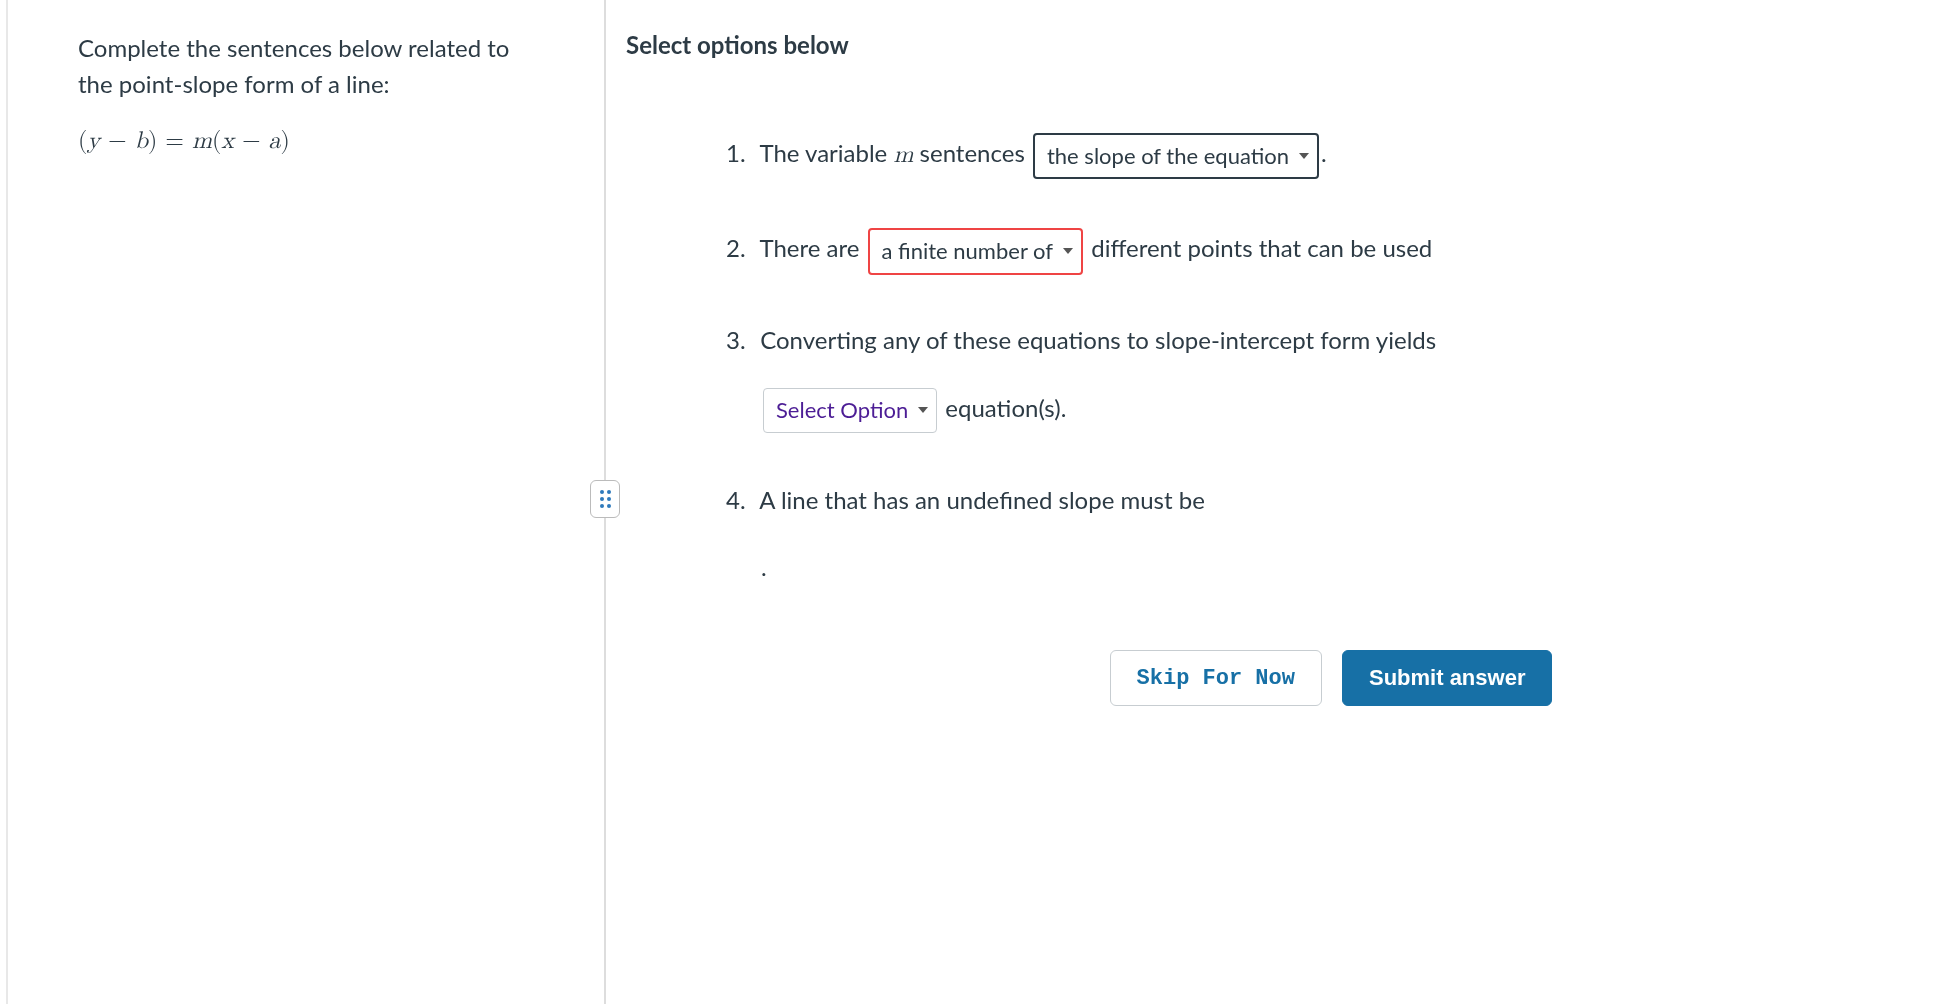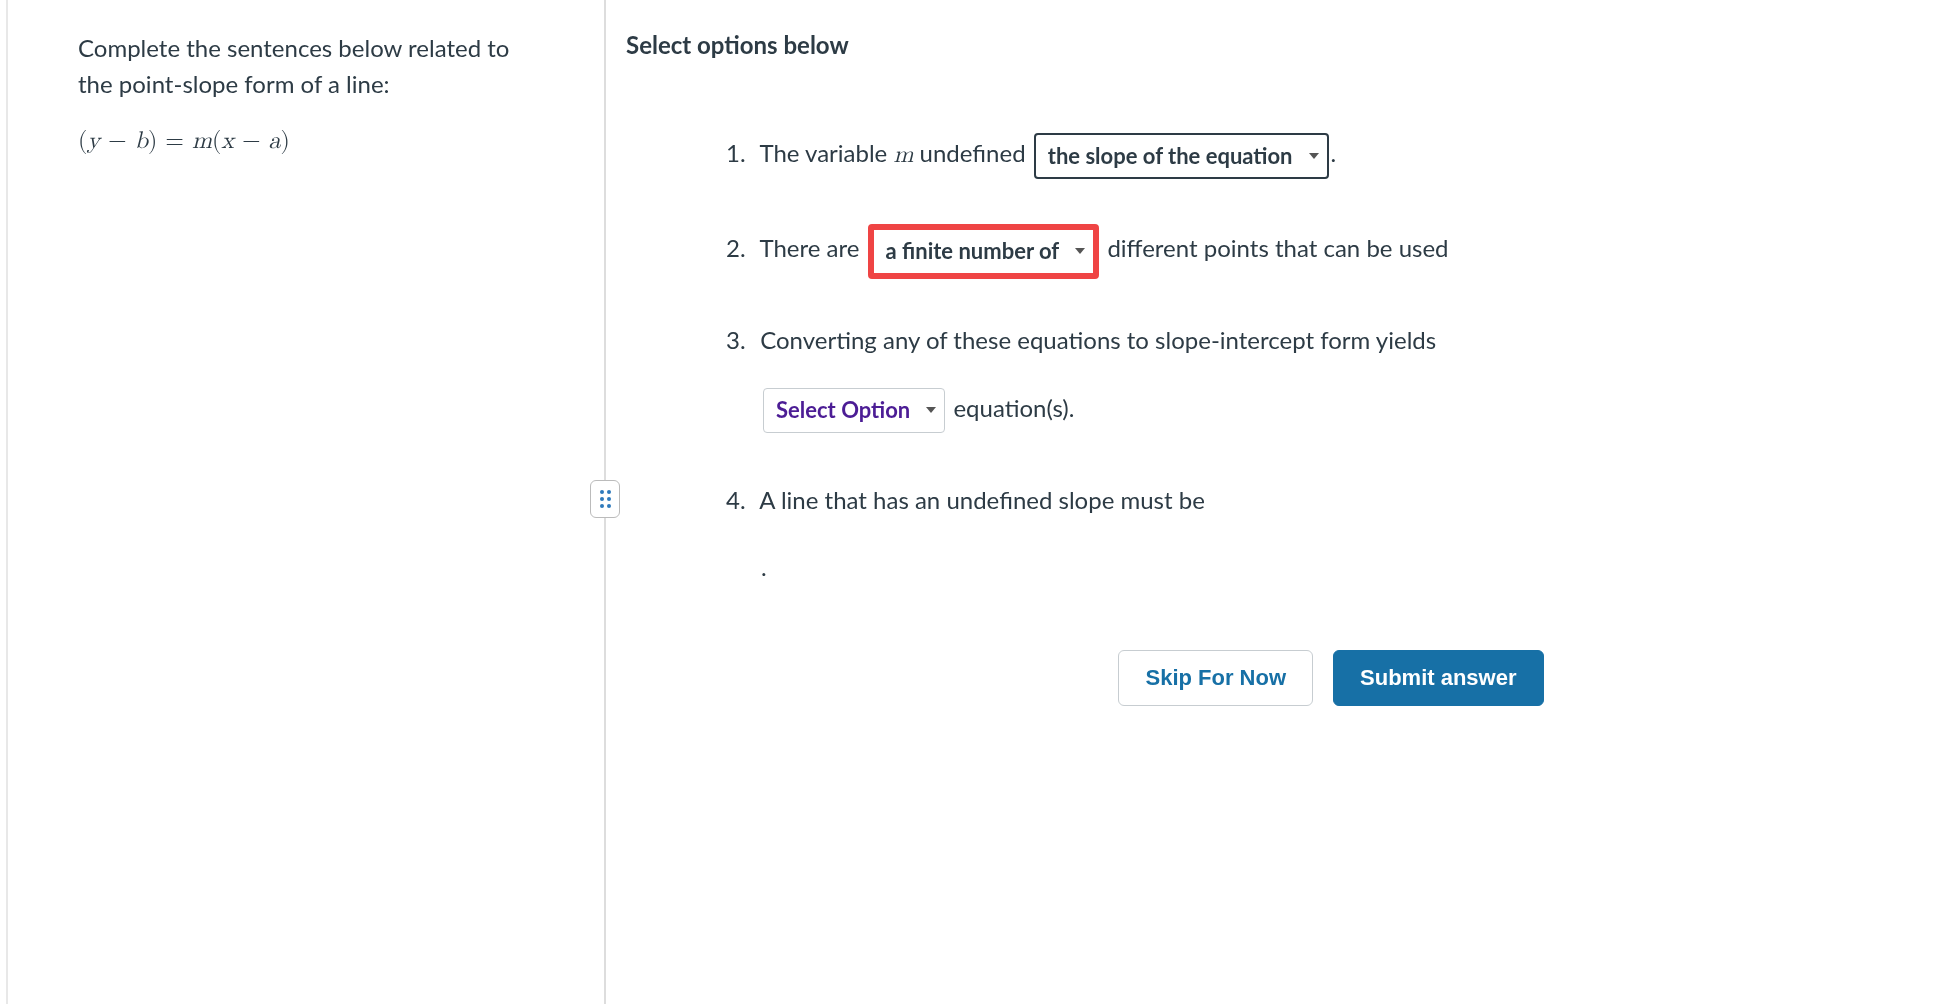--- a/index.html
+++ b/index.html
@@ -81,31 +81,30 @@
       padding: 6px 8px 6px 12px;
       background: #fff;
       cursor: pointer;
       font-size: 22px;
       color: #2d3b45;
       line-height: 1.4;
       vertical-align: middle;
       margin: 0 2px;
     }
     .dropdown .dd-text {
-      margin-right: 16px;
-      font-weight: bold;
+      margin-right: 10px;
     }
     .dropdown.placeholder .dd-text {
       color: #4c1d95;
     }
     .dropdown.selected-dark {
       border: 2px solid #2d3b45;
     }
     .dropdown.selected-blue {
-      border: 6px solid #ef4444;
+      border: 2px solid #ef4444;
     }
     .caret {
       width: 0;
       height: 0;
       border-left: 5px solid transparent;
       border-right: 5px solid transparent;
       border-top: 6px solid #555;
       display: inline-block;
     }
     .divider {
@@ -155,20 +154,21 @@
       font-size: 22px;
       font-weight: 700;
       border-radius: 6px;
       cursor: pointer;
       border: 1px solid transparent;
     }
     .btn-skip {
       background: #fff;
       color: #1770a6;
       border: 1px solid #c7cdd1;
+      font-family: Liberation Mono, monospace;
     }
     .btn-submit {
       background: #1770a6;
       color: #fff;
       border: 1px solid #1770a6;
     }
     .q-indent {
       margin-left: 35px;
       display: block;
       line-height: 2.8;
@@ -198,21 +198,21 @@
     </div>
   </div>
 
   <div class="right-panel">
     <div class="right-header">Select options below</div>
 
     <div class="questions">
 
       <div class="qrow">
         <span class="qnum">1.</span>
-        <span>The variable </span><span class="mvar">m</span><span> undefined</span>
+        <span>The variable </span><span class="mvar">m</span><span> sentences</span>
         <span class="dropdown selected-dark">
           <span class="dd-text">the slope of the equation</span>
           <span class="caret"></span>
         </span><span>.</span>
       </div>
 
       <div class="qrow">
         <span class="qnum">2.</span>
         <span>There are</span>
         <span class="dropdown selected-blue">

